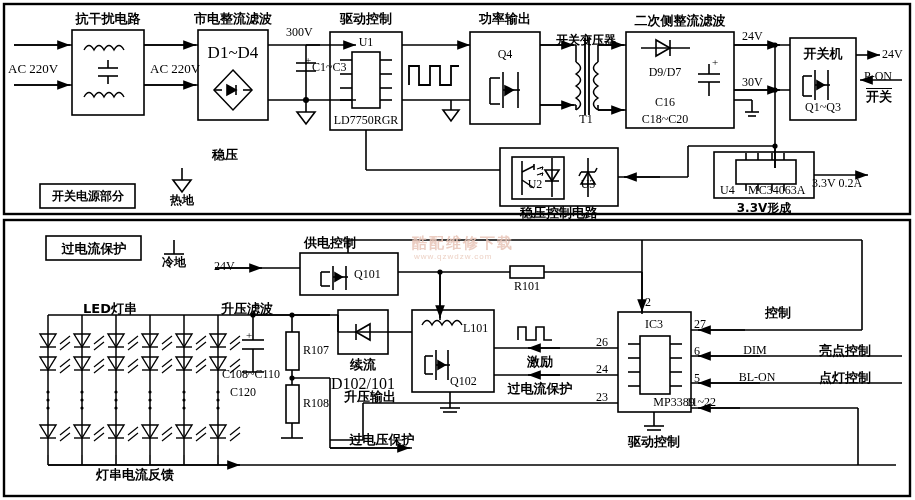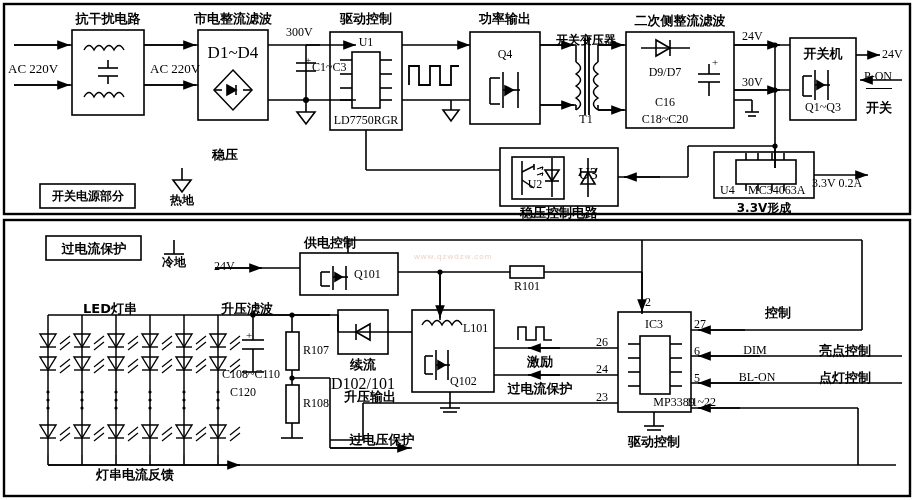--- a/index.html
+++ b/index.html
@@ -3,21 +3,21 @@
 <meta charset="utf-8">
 <style>
   html,body{margin:0;padding:0;background:#fff;}
   body{font-family:"Liberation Serif","DejaVu Serif",serif;}
   #root{position:relative;width:915px;height:500px;background:#fff;overflow:hidden;}
   #svgroot{position:absolute;left:0;top:0;width:915px;height:500px;}
   .lbl{position:absolute;color:#000;white-space:nowrap;line-height:1;}
   .cn{font-family:"DejaVu Sans","Liberation Sans",sans-serif;font-weight:bold;}
   .en{font-family:"Liberation Serif","DejaVu Serif",serif;}
   .ctr{transform:translateX(-50%);}
-  .ovl{border-top:1.5px solid #000;padding-top:12px;}
+  .ovl{border-top:1.5px solid #000;padding-top:1px;}
   .wm{position:absolute;color:#e8c5b8;font-weight:bold;opacity:.85;
       font-family:"DejaVu Sans","Liberation Sans",sans-serif;}
   .wm2{position:absolute;color:#edd2c6;font-family:Liberation Sans, sans-serif;}
 </style>
 </head>
 <body>
 
 <div id="root">
 
 <svg id="svgroot" viewBox="0 0 915 500">
@@ -452,21 +452,21 @@
 <div class="lbl en ctr" style="left:665px;top:113px;font-size:12px">C18~C20</div>
 <div class="lbl en" style="left:742px;top:30px;font-size:12px">24V</div>
 <div class="lbl en" style="left:742px;top:76px;font-size:12px">30V</div>
 <div class="lbl cn ctr" style="left:823px;top:47px;font-size:13px">开关机</div>
 <div class="lbl en ctr" style="left:823px;top:101px;font-size:12px">Q1~Q3</div>
 <div class="lbl en" style="left:882px;top:48px;font-size:12px">24V</div>
 <div class="lbl en" style="left:864px;top:70px;font-size:12px">P-ON</div>
 <div class="lbl cn ovl" style="left:866px;top:88px;font-size:13px">开关</div>
 <div class="lbl cn" style="left:212px;top:148px;font-size:13px">稳压</div>
 <div class="lbl en ctr" style="left:535px;top:178px;font-size:12px">U2</div>
-<div class="lbl en ctr" style="left:588px;top:166px;font-size:16px">U3</div>
+<div class="lbl en ctr" style="left:588px;top:178px;font-size:12px">U3</div>
 <div class="lbl cn ctr" style="left:559px;top:206px;font-size:13px">稳压控制电路</div>
 <div class="lbl en" style="left:720px;top:184px;font-size:12px">U4</div>
 <div class="lbl en" style="left:748px;top:184px;font-size:12px">MC34063A</div>
 <div class="lbl cn ctr" style="left:764px;top:202px;font-size:12px">3.3V形成</div>
 <div class="lbl en" style="left:812px;top:177px;font-size:12px">3.3V  0.2A</div>
 <div class="lbl cn ctr" style="left:88px;top:190px;font-size:12px">开关电源部分</div>
 <div class="lbl cn ctr" style="left:182px;top:194px;font-size:12px">热地</div>
 
 <div class="lbl cn ctr" style="left:94px;top:242px;font-size:13px">过电流保护</div>
 <div class="lbl cn ctr" style="left:174px;top:256px;font-size:12px">冷地</div>
@@ -500,15 +500,16 @@
 <div class="lbl en" style="left:694px;top:318px;font-size:12px">27</div>
 <div class="lbl en" style="left:694px;top:345px;font-size:12px">6</div>
 <div class="lbl en" style="left:694px;top:372px;font-size:12px">5</div>
 <div class="lbl en" style="left:686px;top:396px;font-size:12px">11~22</div>
 <div class="lbl cn ctr" style="left:778px;top:306px;font-size:13px">控制</div>
 <div class="lbl en ctr" style="left:755px;top:344px;font-size:12px">DIM</div>
 <div class="lbl en ctr" style="left:757px;top:371px;font-size:12px">BL-ON</div>
 <div class="lbl cn ctr" style="left:845px;top:344px;font-size:13px">亮点控制</div>
 <div class="lbl cn ctr" style="left:845px;top:371px;font-size:13px">点灯控制</div>
 
+<div class="wm" style="left:412px;top:234px;font-size:15px;letter-spacing:2px">酷配维修下载</div>
 <div class="wm2" style="left:414px;top:252px;font-size:8px;letter-spacing:1px">www.qzwdzw.com</div>
 
 </div>
 
 </body></html>

